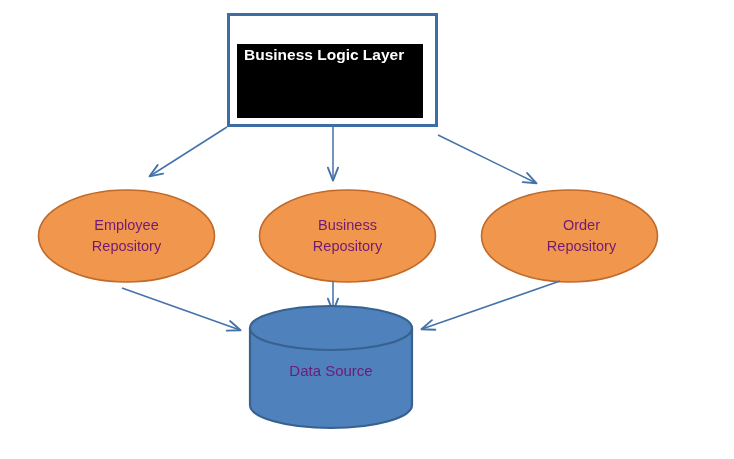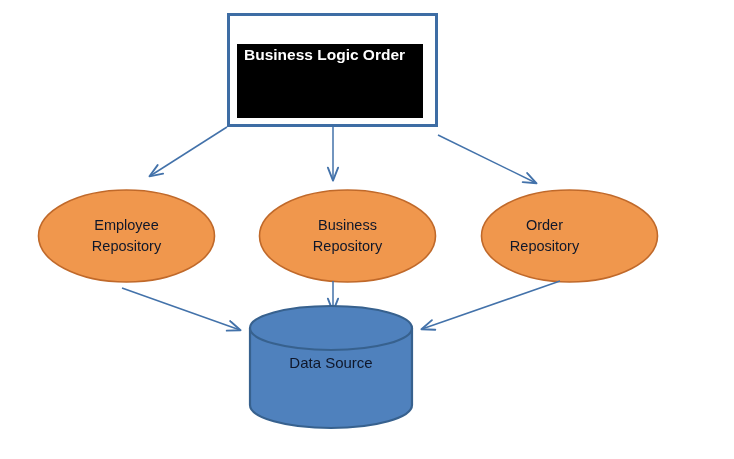--- a/index.html
+++ b/index.html
@@ -24,21 +24,21 @@
     width: 734px;
     height: 459px;
   }
   .node-label {
     position: absolute;
     display: flex;
     flex-direction: column;
     align-items: center;
     justify-content: center;
     text-align: center;
-    color: #0f172a;
+    color: #701a75;
     pointer-events: none;
   }
   .label-line {
     display: block;
     white-space: nowrap;
     line-height: 1.45;
   }
   
   #bll-label {
     left: 237px;
@@ -54,25 +54,25 @@
     color: #ffffff;
     text-align: left;
   }
   
   .ellipse-label {
     font-size: 14.5px;
     font-weight: normal;
   }
   #emp-label  { left: 38px;  top: 190px; width: 177px; height: 92px; }
   #cust-label { left: 259px; top: 190px; width: 177px; height: 92px; }
-  #ord-label  { left: 456px; top: 190px; width: 177px; height: 92px; }
+  #ord-label  { left: 493px; top: 190px; width: 177px; height: 92px; }
   
   #ds-label {
     left: 250px;
-    top: 302px;
+    top: 310px;
     width: 162px;
     height: 122px;
     font-size: 15px;
   }
 </style>
 </head>
 <body>
 
 <div id="canvas">
 
@@ -122,21 +122,21 @@
 
       <path d="M250,328 L250,405
                A81,23 0 0 0 412,405
                L412,328 Z" fill="#4F81BD" stroke="#37618E" stroke-width="2.2" stroke-linejoin="round"></path>
 
       <ellipse cx="331" cy="328" rx="81" ry="22" fill="#4F81BD" stroke="#37618E" stroke-width="2.2"></ellipse>
     </g>
   </svg>
 
   <div class="node-label" id="bll-label">
-    <span class="label-line">Business Logic Order</span>
+    <span class="label-line">Business Logic Layer</span>
   </div>
 
   <div class="node-label ellipse-label" id="emp-label">
     <span class="label-line">Employee</span>
     <span class="label-line">Repository</span>
   </div>
 
   <div class="node-label ellipse-label" id="cust-label">
     <span class="label-line">Business</span>
     <span class="label-line">Repository</span>

